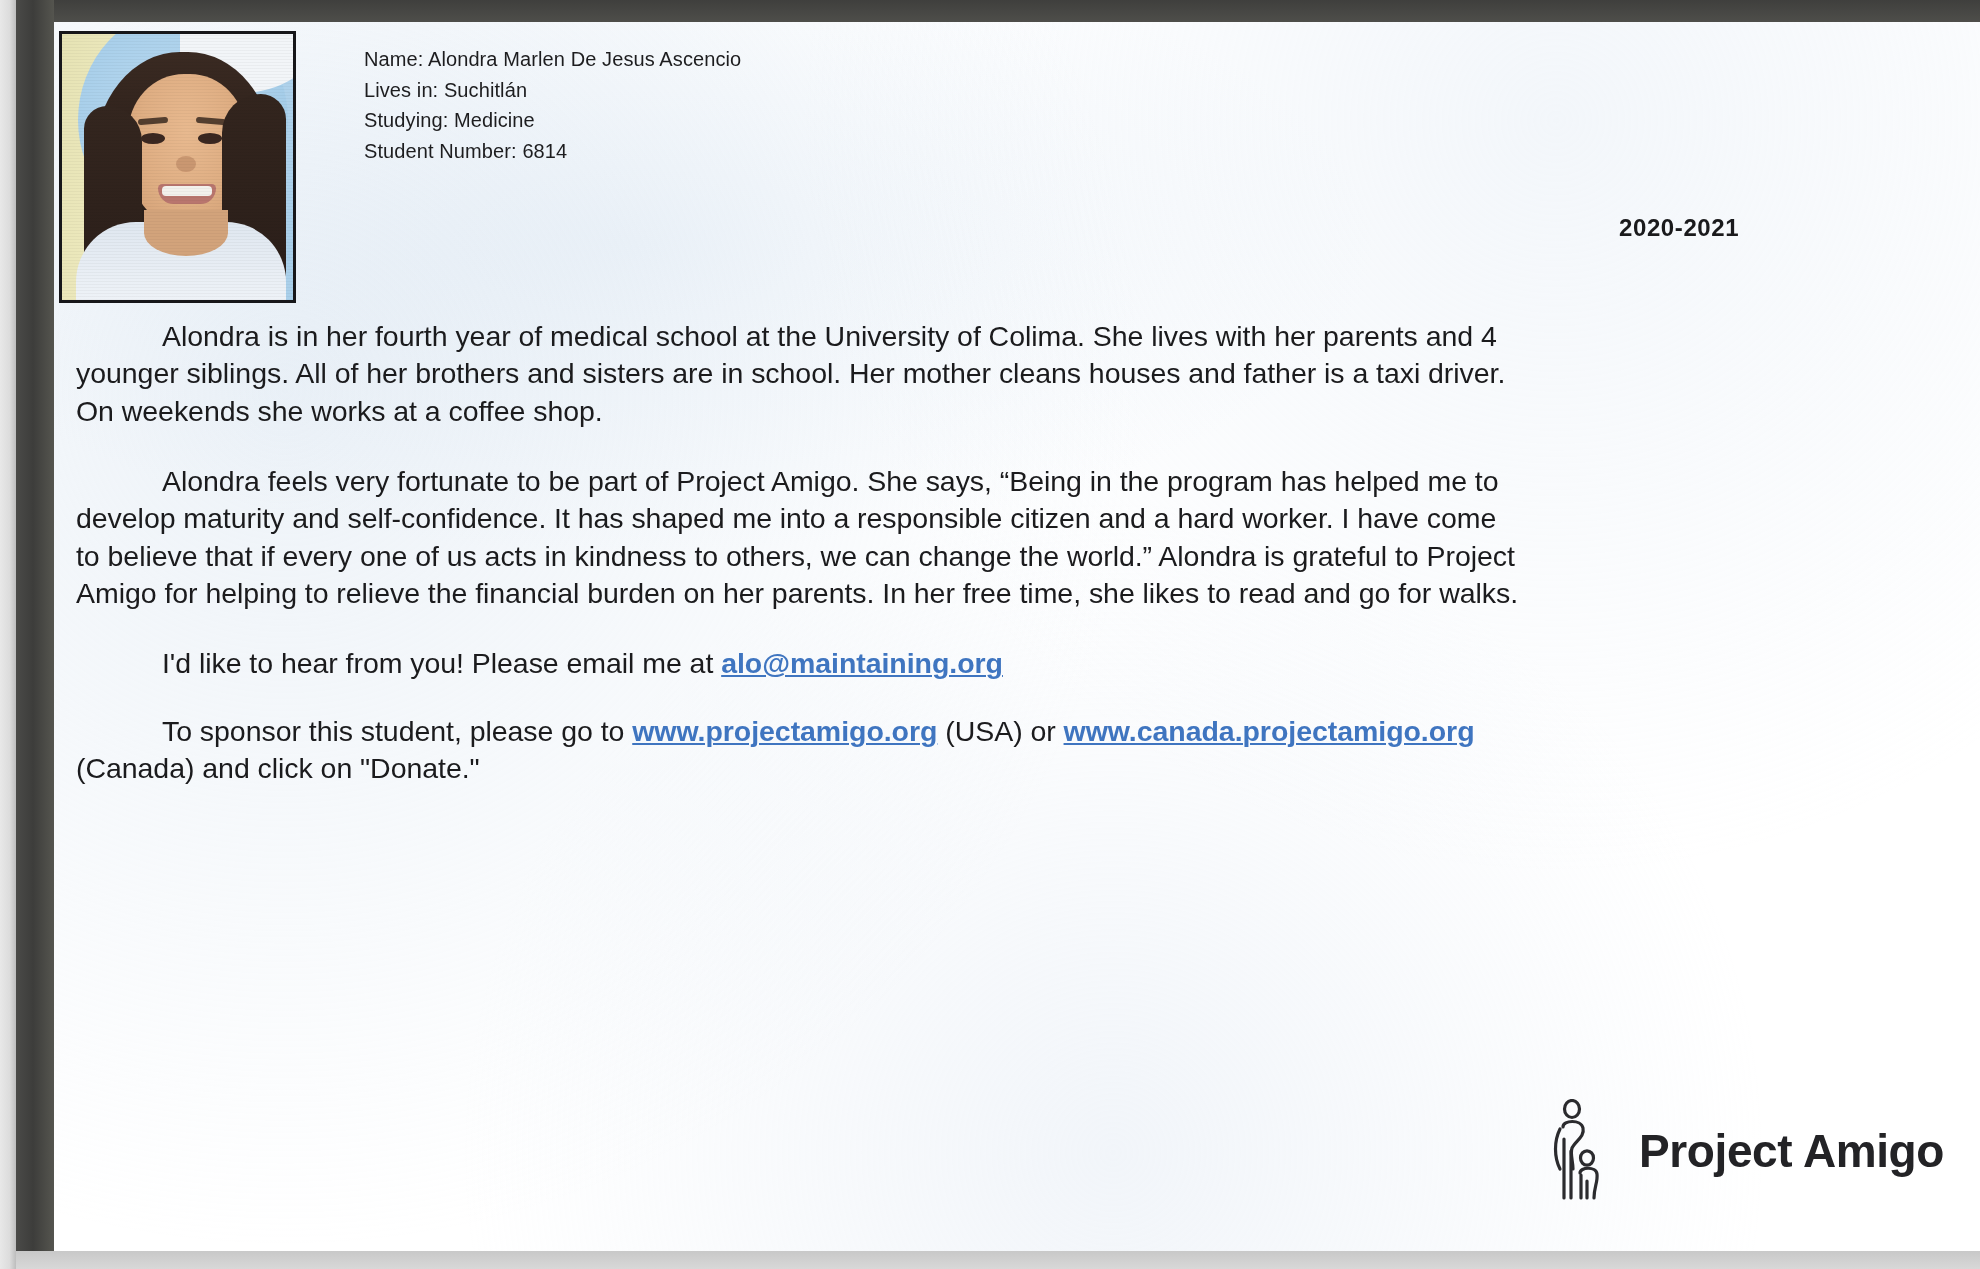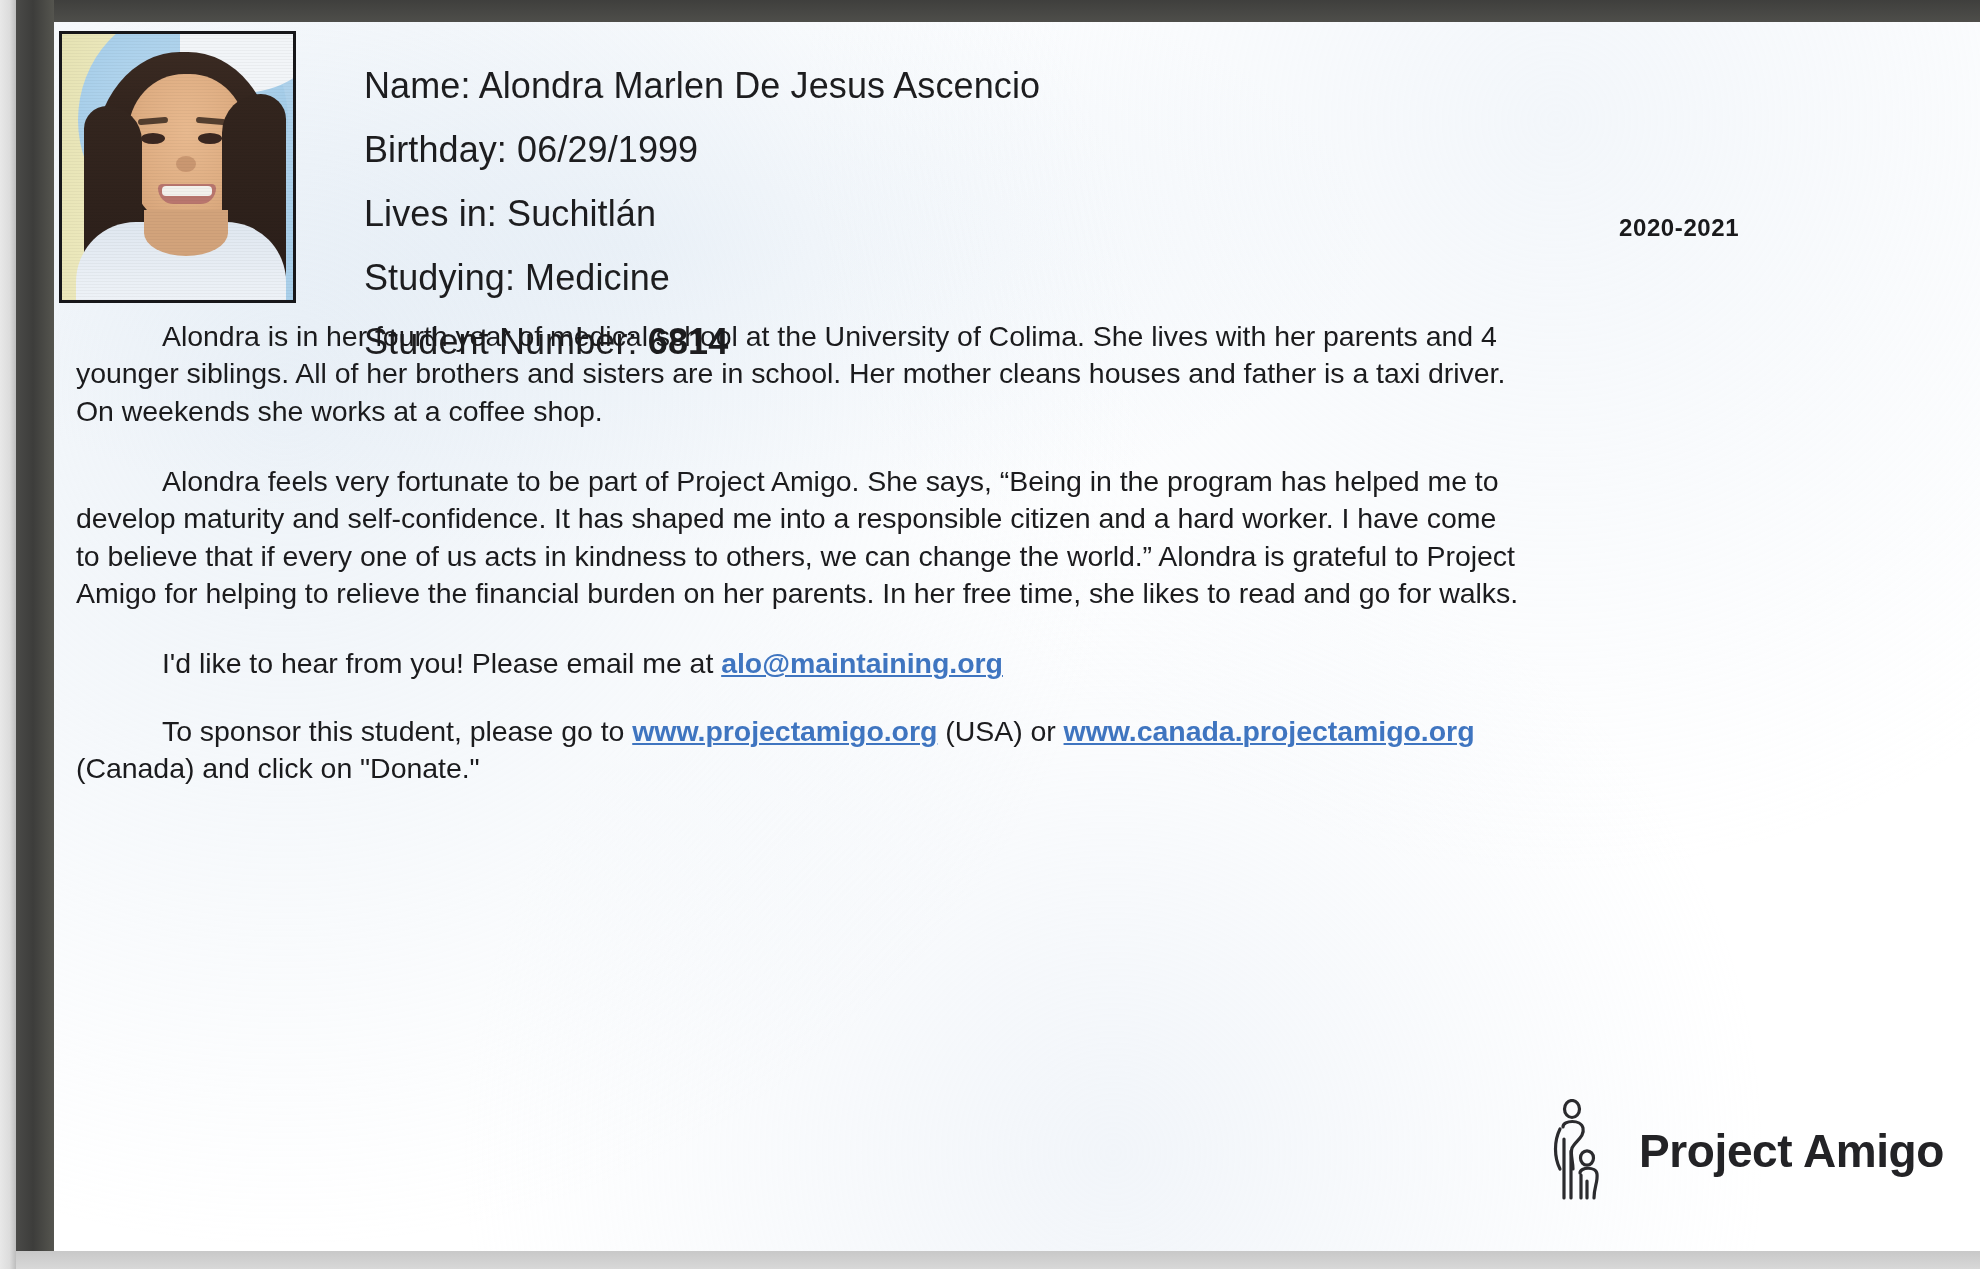--- a/index.html
+++ b/index.html
@@ -202,29 +202,28 @@
     pointer-events: none;
   }
 
   #info-lines {
     position: absolute;
     left: 310px;
     top: 24px;
     width: 1200px;
   }
   .info-line {
-    font-size: 36px;
+    font-size: 20px;
     line-height: 1.33;
     color: #1d1d1f;
     letter-spacing: .1px;
     white-space: nowrap;
     margin-bottom: 4px;
-    margin-top: 16px;
-  }
-  .info-line .val-bold { font-weight: 700; }
+  }
+  .info-line .val-bold { font-weight: 400; }
 
   #school-year {
     position: absolute;
     left: 1565px;
     top: 192px;
     font-size: 24px;
     font-weight: 700;
     letter-spacing: .6px;
     color: #1a1a1c;
     white-space: nowrap;
@@ -306,21 +305,20 @@
         <div class="ph-neck"></div>
         <div class="ph-hair-l"></div>
         <div class="ph-hair-r"></div>
         <div class="ph-shirt"></div>
         <div class="ph-collar"></div>
         <div class="ph-grain"></div>
       </div>
 
       <div id="info-lines">
         <div class="info-line">Name: Alondra Marlen De Jesus Ascencio</div>
-        <div class="info-line">Birthday: 06/29/1999</div>
         <div class="info-line">Lives in: Suchitlán</div>
         <div class="info-line">Studying: Medicine</div>
         <div class="info-line"><span>Student Number:</span>&nbsp;<span class="val-bold">6814</span></div>
       </div>
 
       <div id="school-year">2020-2021</div>
     </div>
 
     <div id="body-copy">
 

